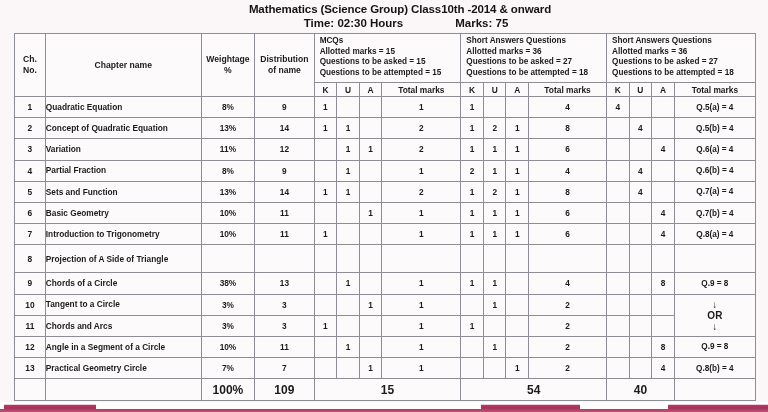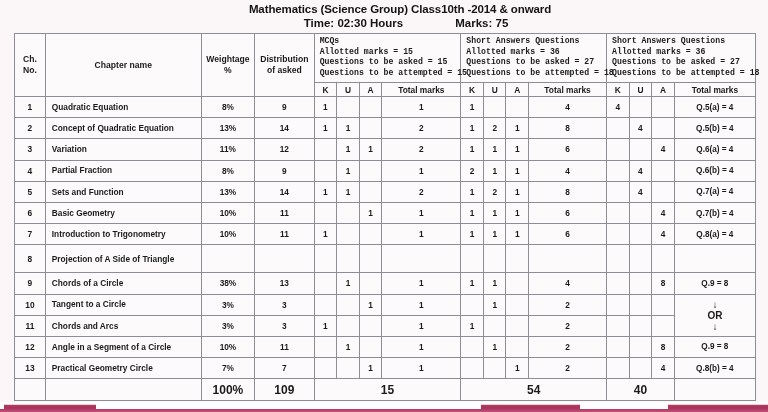--- a/index.html
+++ b/index.html
@@ -67,37 +67,37 @@
   
   .grp-head {
     text-align: left;
     padding: 2px 0 2px 5px;
     line-height: 10.6px;
     font-size: 8.2px;
     font-weight: bold;
     vertical-align: top;
     height: 44px;
   }
-  .grp-head div { white-space: nowrap; font-family: Liberation Mono, monospace; }
+  .grp-head div { white-space: nowrap; }
 
   .stub-head {
     line-height: 11px;
     font-size: 8.6px;
     padding: 0 2px;
   }
   .kua-head {
     height: 13px;
     font-size: 8.4px;
   }
 
   
   tbody td { height: 20.2px; }
   td.chname {
     text-align: left;
-    padding-left: 6px;
+    padding-left: 0;
     font-size: 8.3px;
     line-height: 10.5px;
     margin-left: 16px;
   }
   td.chno { font-size: 8.4px; }
   td.num { font-size: 8.3px; }
   td.qlabel { font-size: 8.2px; margin-top: 33px; }
 
   tr.tall td { height: 27px; }
 
@@ -172,21 +172,21 @@
           <div>Ch.</div>
           <div>No.</div>
         </td>
         <td rowspan="2" class="stub-head">Chapter name</td>
         <td rowspan="2" class="stub-head">
           <div>Weightage</div>
           <div>%</div>
         </td>
         <td rowspan="2" class="stub-head">
           <div>Distribution</div>
-          <div>of asked</div>
+          <div>of name</div>
         </td>
 
         <td colspan="4" class="grp-head">
           <div>MCQs</div>
           <div>Allotted marks = 15</div>
           <div>Questions to be asked = 15</div>
           <div>Questions to be attempted = 15</div>
         </td>
 
         <td colspan="4" class="grp-head">

